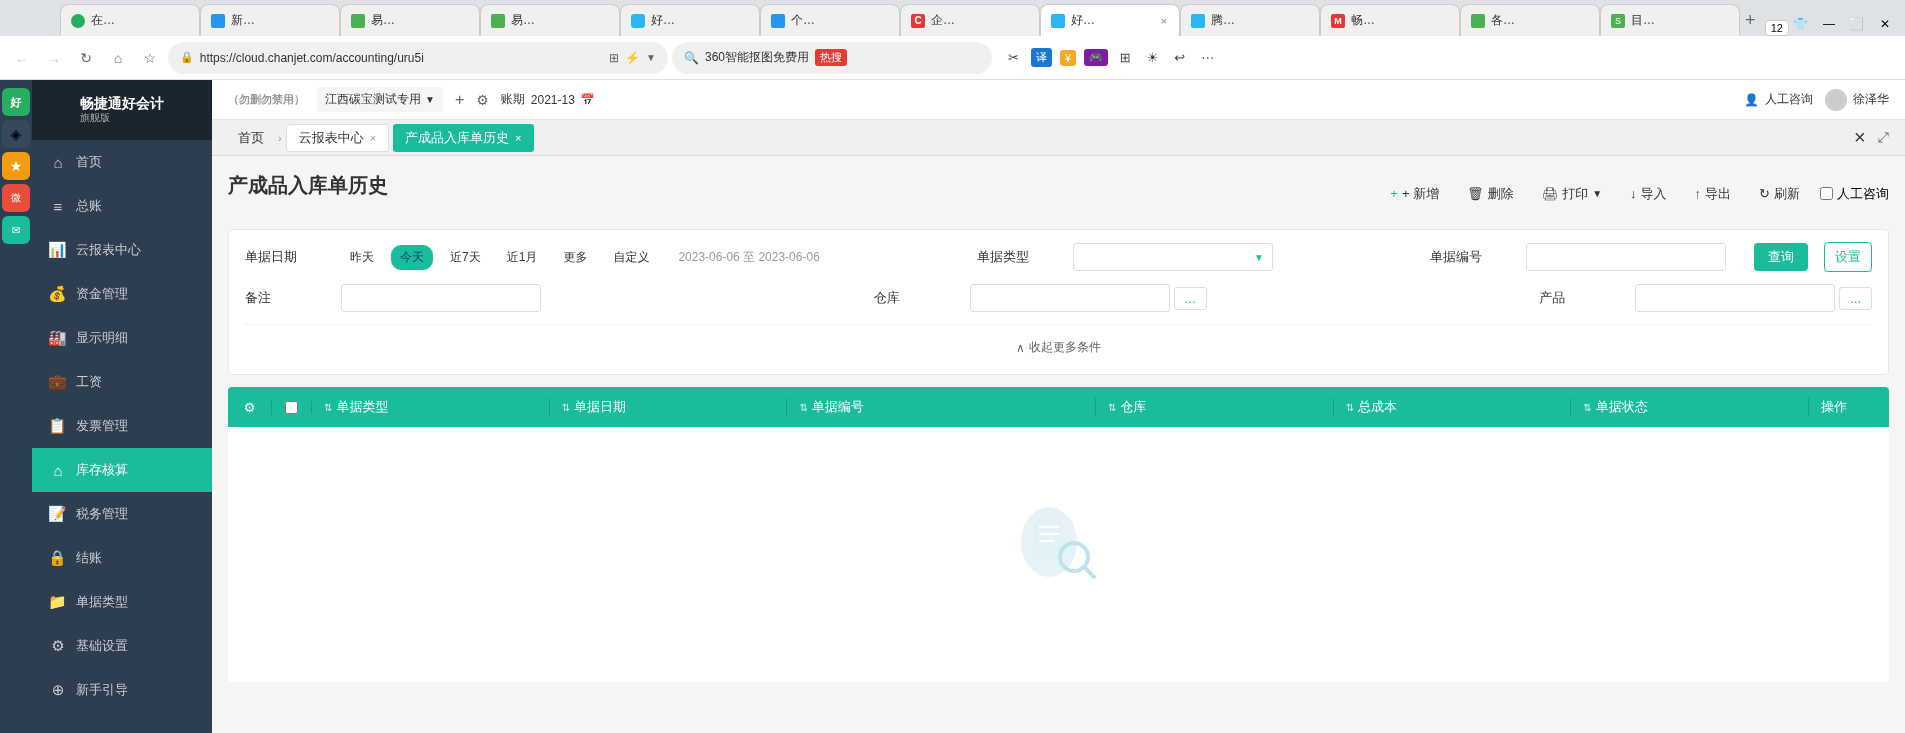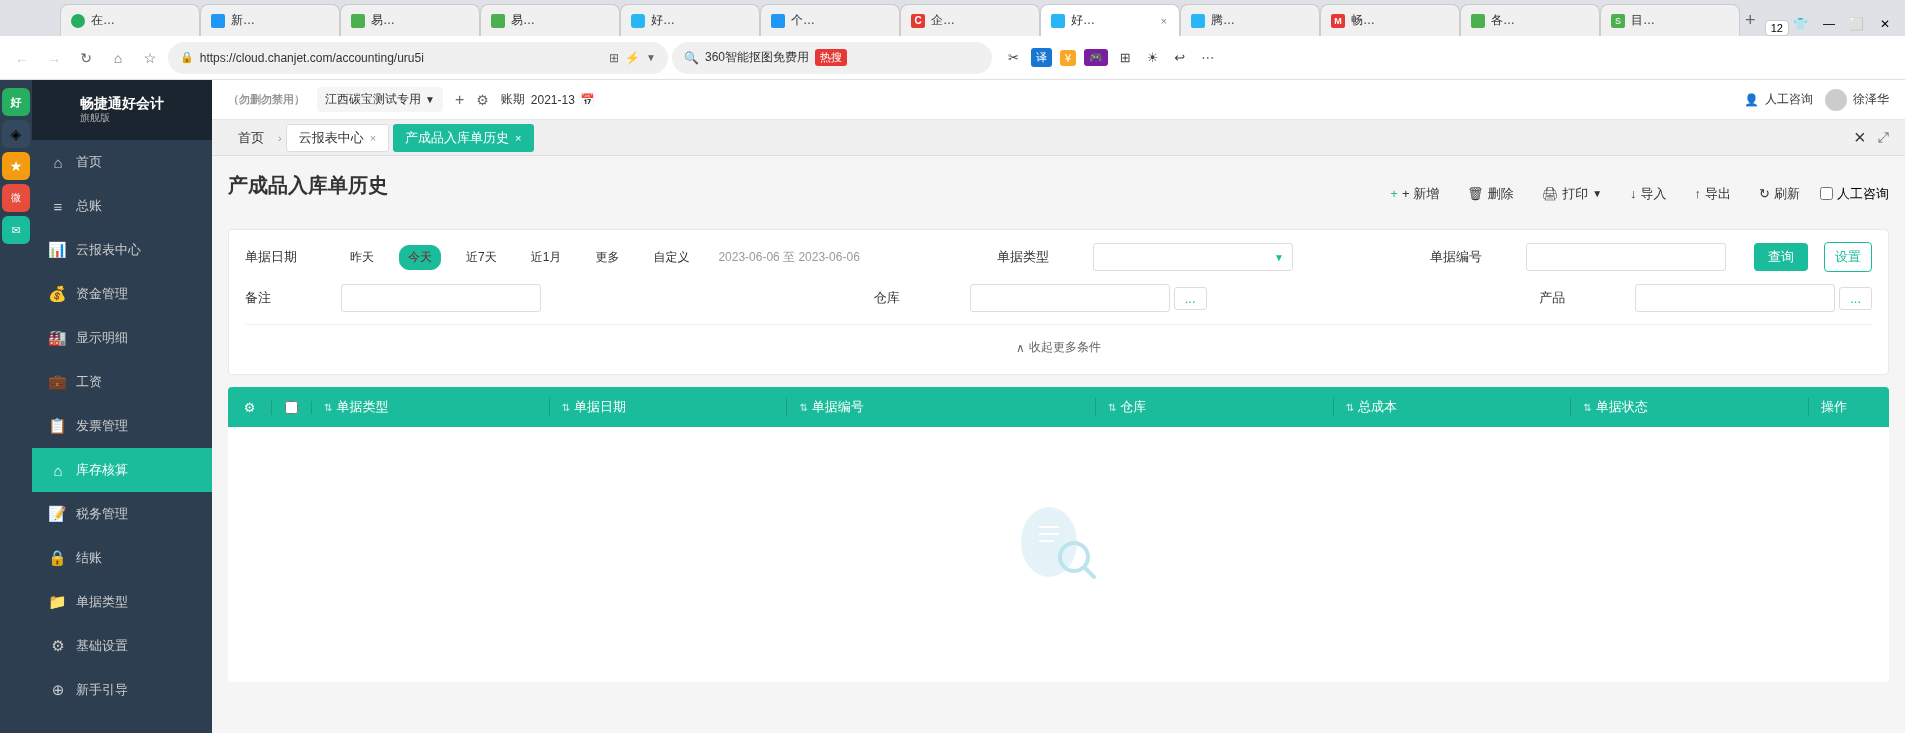--- a/index.html
+++ b/index.html
@@ -74,23 +74,23 @@
 
     
     .action-bar { display: flex; align-items: center; gap: 12px; margin-bottom: 16px; }
     .action-btn { display: flex; align-items: center; gap: 4px; font-size: 13px; color: #333; cursor: pointer; padding: 4px 8px; border-radius: 3px; }
 
     
     .filter-section { background: #fff; border: 1px solid #e8e8e8; border-radius: 4px; padding: 12px 16px; margin-bottom: 12px; }
     .filter-row { display: flex; align-items: center; gap: 16px; margin-bottom: 12px; }
     .filter-row:last-child { margin-bottom: 0; }
     .filter-label { font-size: 13px; color: #333; width: 80px; flex-shrink: 0; }
-    .filter-date-btns { display: flex; align-items: flex-end; gap: 16px; }
+    .filter-date-btns { display: flex; align-items: flex-end; gap: 8px; }
     .date-btn { padding: 3px 8px; font-size: 12px; border-radius: 3px; cursor: pointer; color: #333; border: 1px solid transparent; }
-    .date-btn.active { background: #1abc9c; color: #7f1d1d; border-color: #1abc9c; border-radius: 10px; }
+    .date-btn.active { background: #1abc9c; color: #0c4a6e; border-color: #1abc9c; border-radius: 10px; }
     .date-range { font-size: 12px; color: #999; margin-left: 4px; }
     .filter-select { height: 28px; min-width: 200px; border: 1px solid #ddd; border-radius: 3px; padding: 0 8px; font-size: 12px; color: #333; display: flex; align-items: center; justify-content: space-between; cursor: pointer; }
     .filter-input { height: 28px; min-width: 200px; border: 1px solid #ddd; border-radius: 3px; padding: 0 8px; font-size: 12px; color: #999; }
     .ellipsis-btn { padding: 3px 10px; border: 1px solid #ddd; border-radius: 3px; font-size: 13px; color: #1abc9c; cursor: pointer; background: #fff; }
     .collapse-btn { display: flex; align-items: center; justify-content: center; gap: 4px; font-size: 12px; color: #666; cursor: pointer; padding: 6px; }
 
     
     .table-container { background: #fff; border-radius: 4px; overflow: hidden; }
     .table-header { height: 40px; background: #1abc9c; display: flex; align-items: center; }
     .th-cell { display: flex; align-items: center; gap: 4px; padding: 0 12px; color: #fff; font-size: 13px; font-weight: normal; border-right: 1px solid #16a085; }

